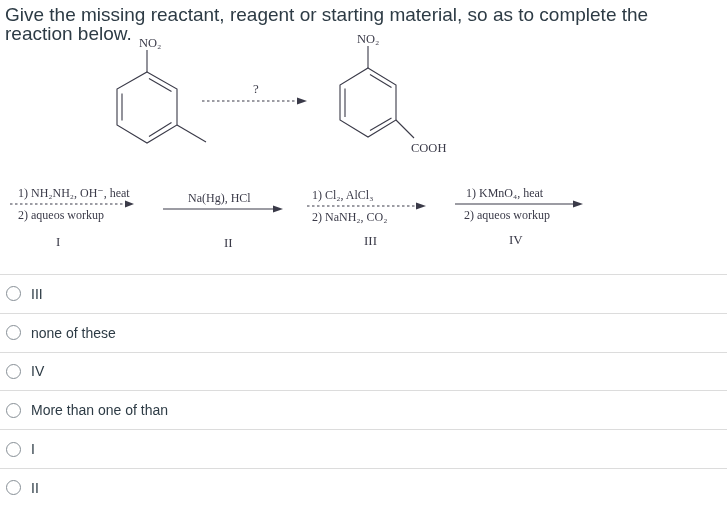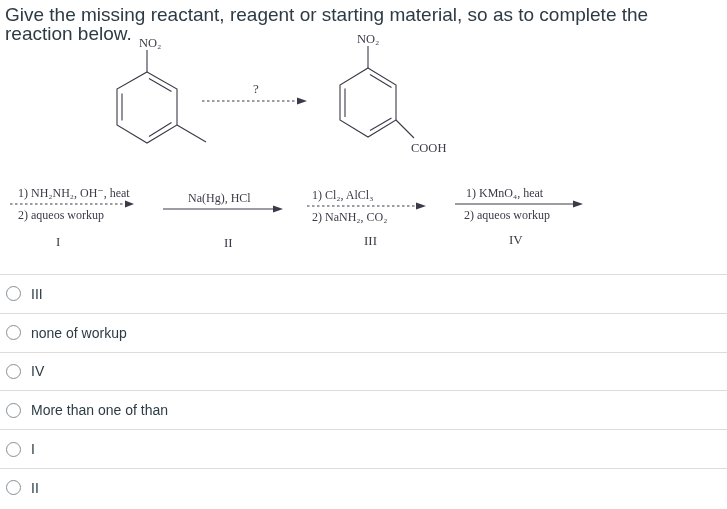--- a/index.html
+++ b/index.html
@@ -140,21 +140,21 @@
     </g>
   </svg>
 
   <div class="options">
     <div class="option">
       <span class="radio"></span>
       <span class="option-label">III</span>
     </div>
     <div class="option">
       <span class="radio"></span>
-      <span class="option-label">none of workup</span>
+      <span class="option-label">none of these</span>
     </div>
     <div class="option">
       <span class="radio"></span>
       <span class="option-label">IV</span>
     </div>
     <div class="option">
       <span class="radio"></span>
       <span class="option-label">More than one of than</span>
     </div>
     <div class="option">

